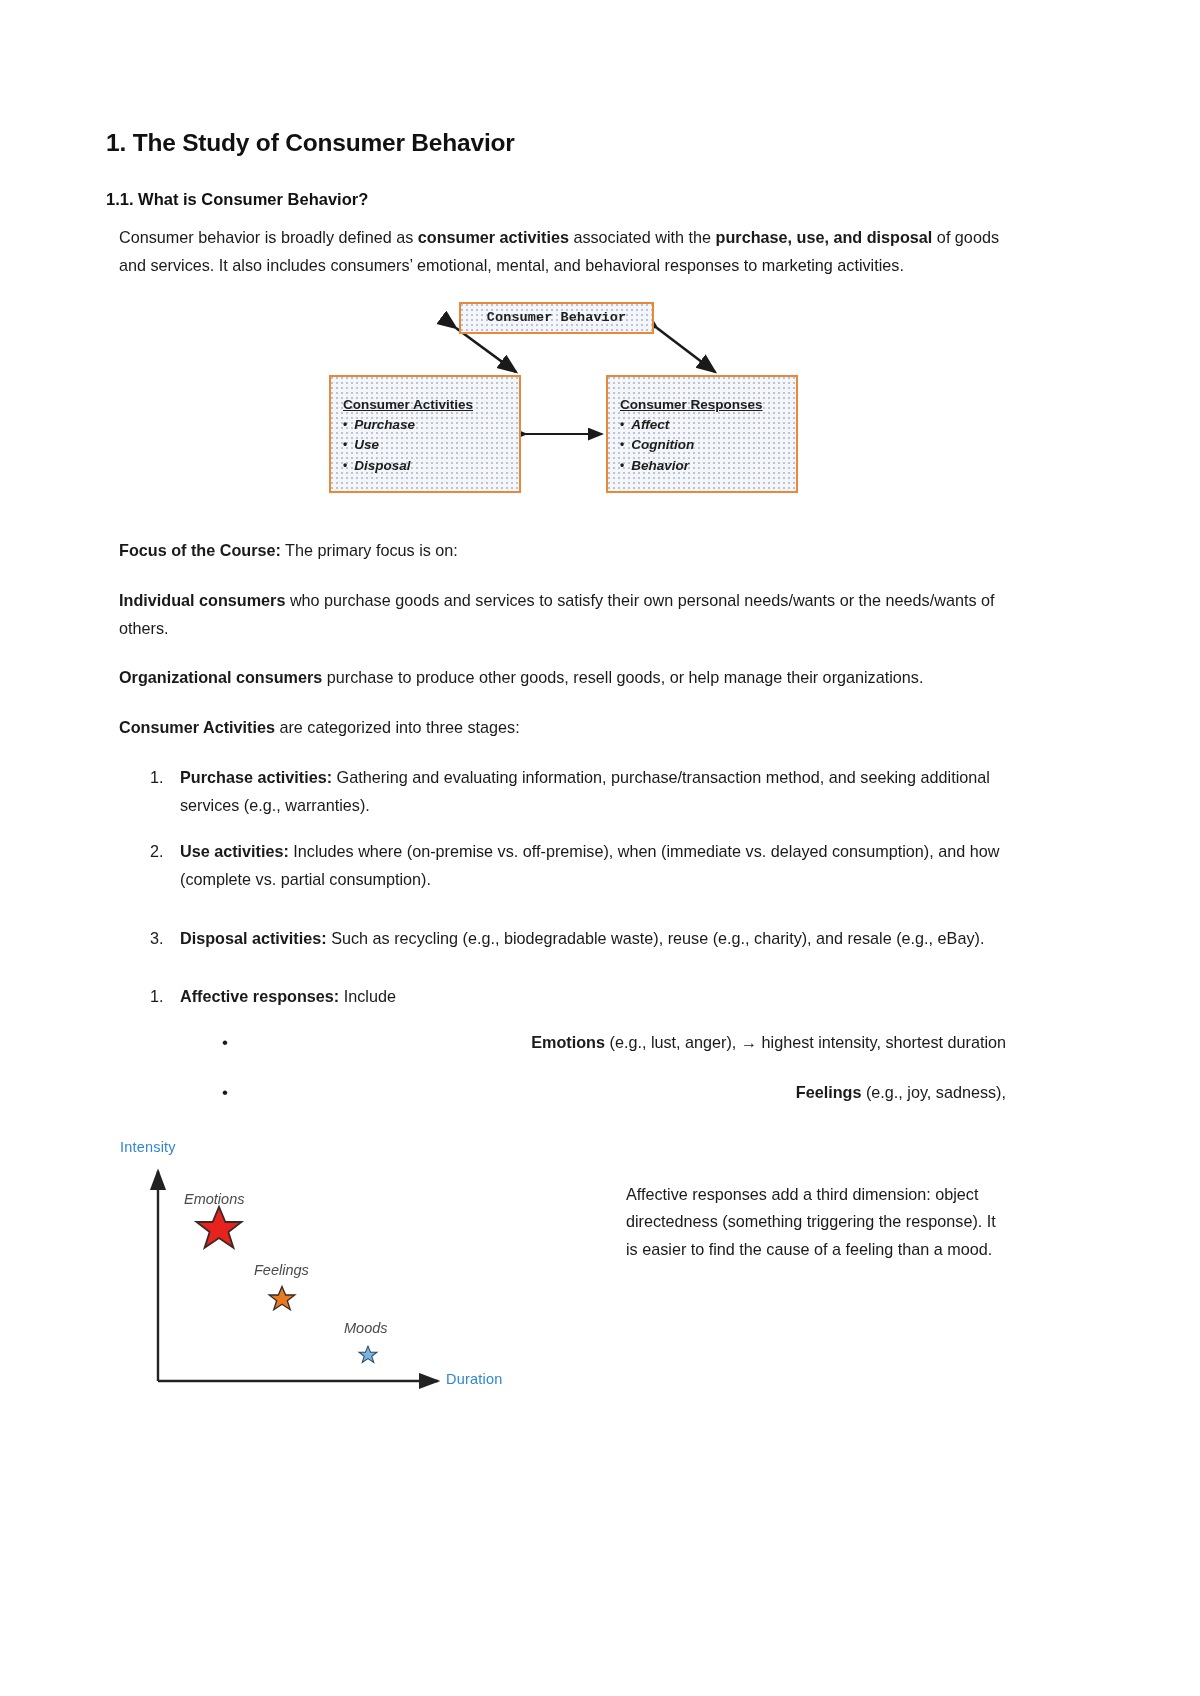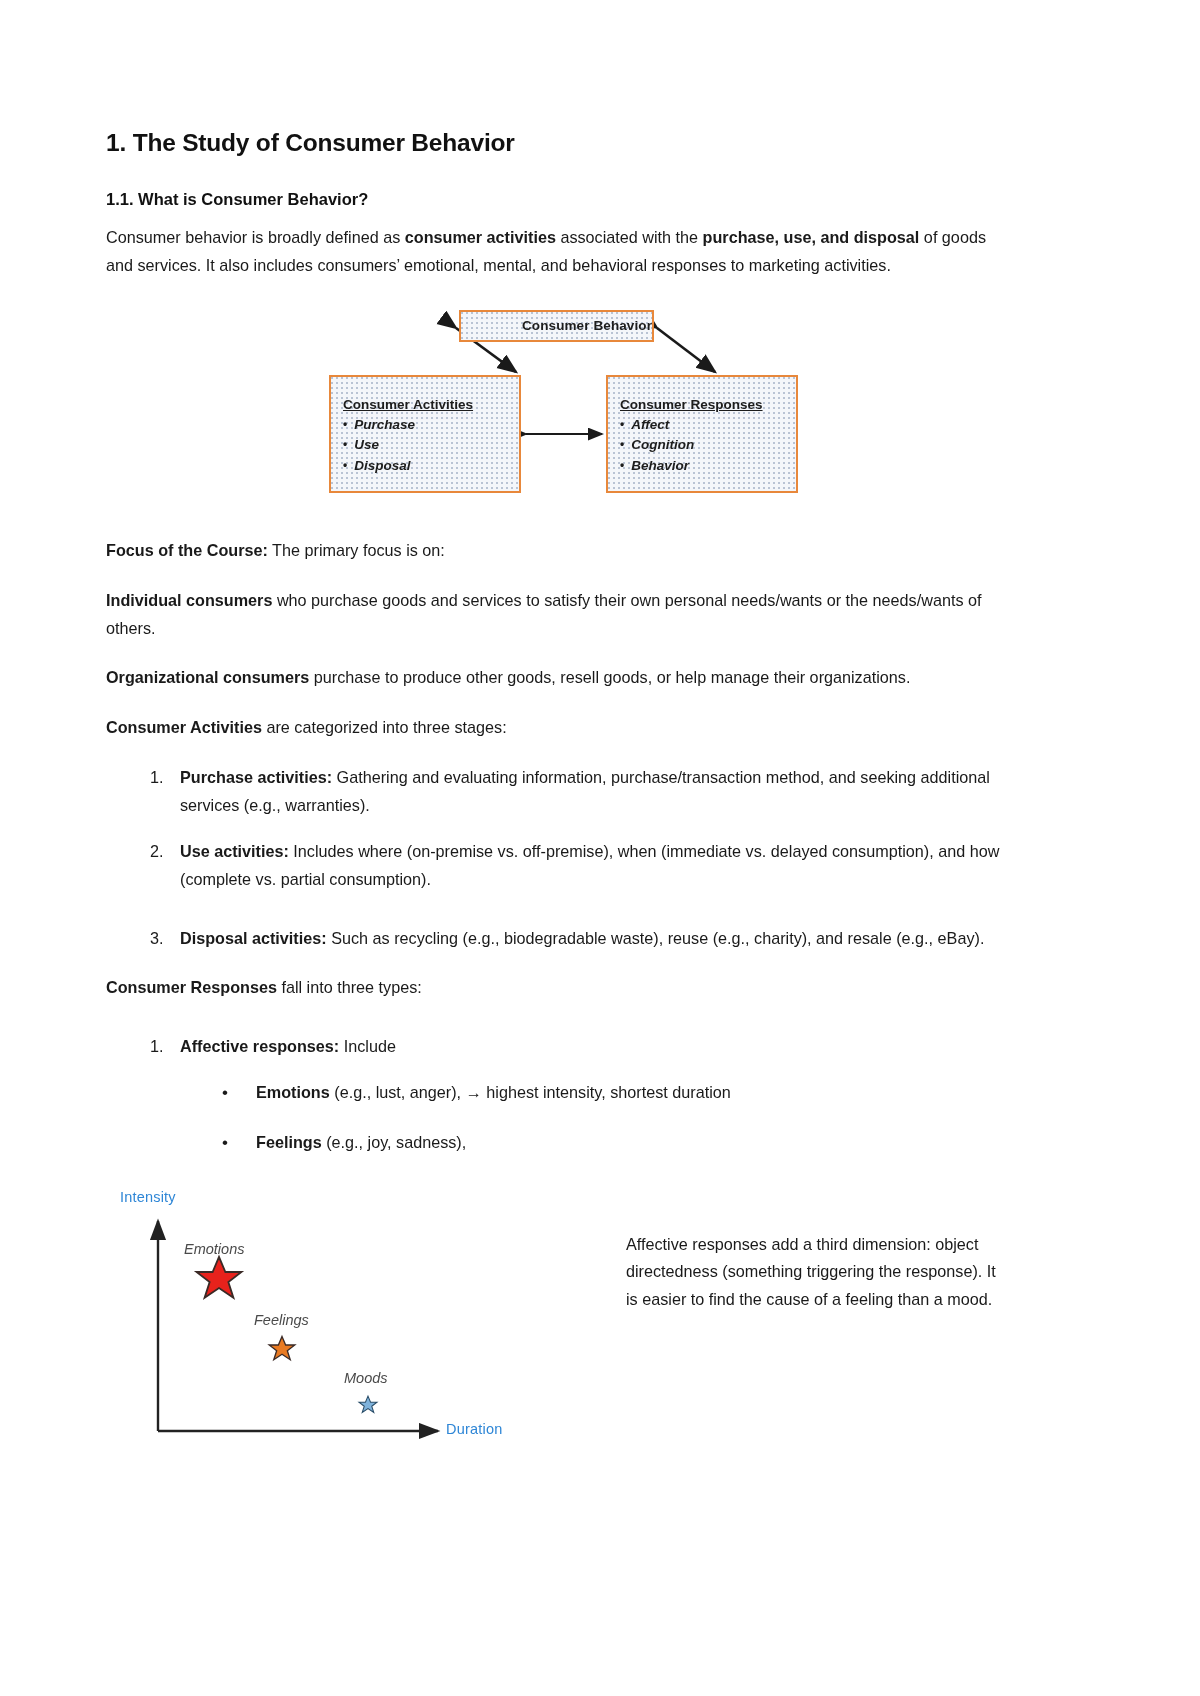--- a/index.html
+++ b/index.html
@@ -37,21 +37,21 @@
   h2.sub-title {
     font-size: 16.5px;
     font-weight: bold;
     margin: 0 0 14px 0;
     line-height: 1.3;
     color: #111;
   }
   p.para {
     font-size: 16.2px;
     line-height: 1.72;
-    margin: 0 0 22px 0;
+    margin: 0 0 22px 13px;
     color: #1a1a1a;
   }
   p.para b, li b, .bold { font-weight: bold; }
 
   
   .figure-cb {
     position: relative;
     width: 900px;
     height: 215px;
     margin: 4px 0 20px 0;
@@ -60,26 +60,27 @@
     position: absolute;
     border: 2px solid #E8883B;
     background-color: #f4f6fa;
     background-image:
       radial-gradient(circle at 1px 1px, #b9c3d4 0.8px, transparent 0.9px);
     background-size: 5px 5px;
     box-sizing: border-box;
   }
   .cb-top {
     left: 353px;
-    top: 8px;
+    top: 0;
     width: 195px;
     height: 32px;
     display: flex;
     align-items: center;
-    justify-content: flex-end;
+    justify-content: center;
+    font-family: Liberation Mono, monospace;
   }
   .cb-top span {
     font-size: 13.5px;
     font-weight: bold;
     color: #1d1d1d;
     letter-spacing: 0.1px;
   }
   .cb-left {
     left: 223px;
     top: 73px;
@@ -142,20 +143,21 @@
     margin: 18px 0 0 0;
     padding-left: 42px;
     list-style: none;
   }
   ul.bullet-list > li {
     font-size: 16.2px;
     line-height: 1.72;
     margin-bottom: 22px;
     position: relative;
     padding-left: 34px;
+    text-align: right;
   }
   ul.bullet-list > li::before {
     content: "\2022";
     position: absolute;
     left: 0;
     top: -1px;
     font-size: 17px;
   }
 
   
@@ -258,21 +260,20 @@
     <p class="para"><b>Organizational consumers</b><span> purchase to produce other goods, resell goods, or help manage their organizations.</span></p>
 
     <p class="para"><b>Consumer Activities</b><span> are categorized into three stages:</span></p>
 
     <ol class="num-list">
       <li><b>Purchase activities:</b><span> Gathering and evaluating information, purchase/transaction method, and seeking additional services (e.g., warranties).</span></li>
       <li><b>Use activities:</b><span> Includes where (on-premise vs. off-premise), when (immediate vs. delayed consumption), and how (complete vs. partial consumption).</span></li>
       <li><b>Disposal activities:</b><span> Such as recycling (e.g., biodegradable waste), reuse (e.g., charity), and resale (e.g., eBay).</span></li>
     </ol>
 
-    <p class="para"><b>Consumer Responses</b><span> fall into three types:</span></p>
 
     <ol class="num-list">
       <li>
         <b>Affective responses:</b><span> Include</span>
         <ul class="bullet-list">
           <li><b>Emotions</b><span> (e.g., lust, anger), → highest intensity, shortest duration</span></li>
           <li><b>Feelings</b><span> (e.g., joy, sadness),</span></li>
         </ul>
       </li>
     </ol>

